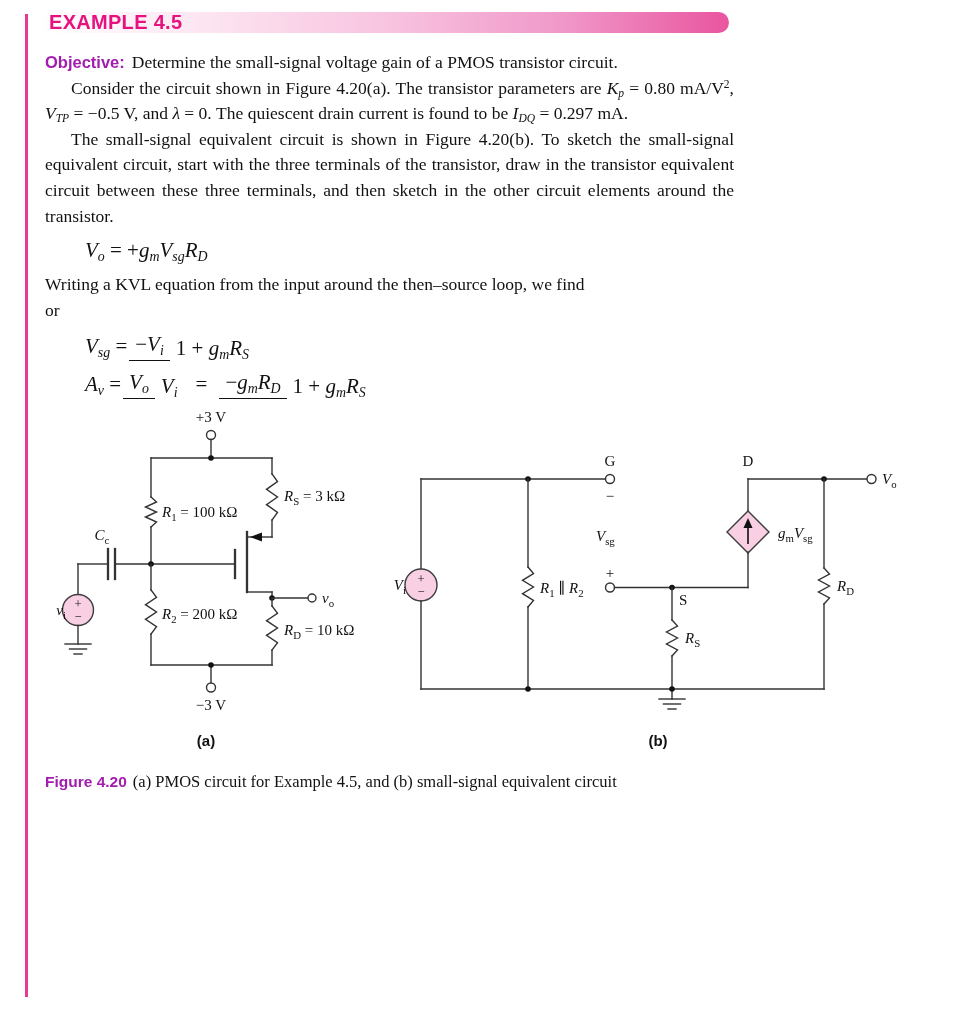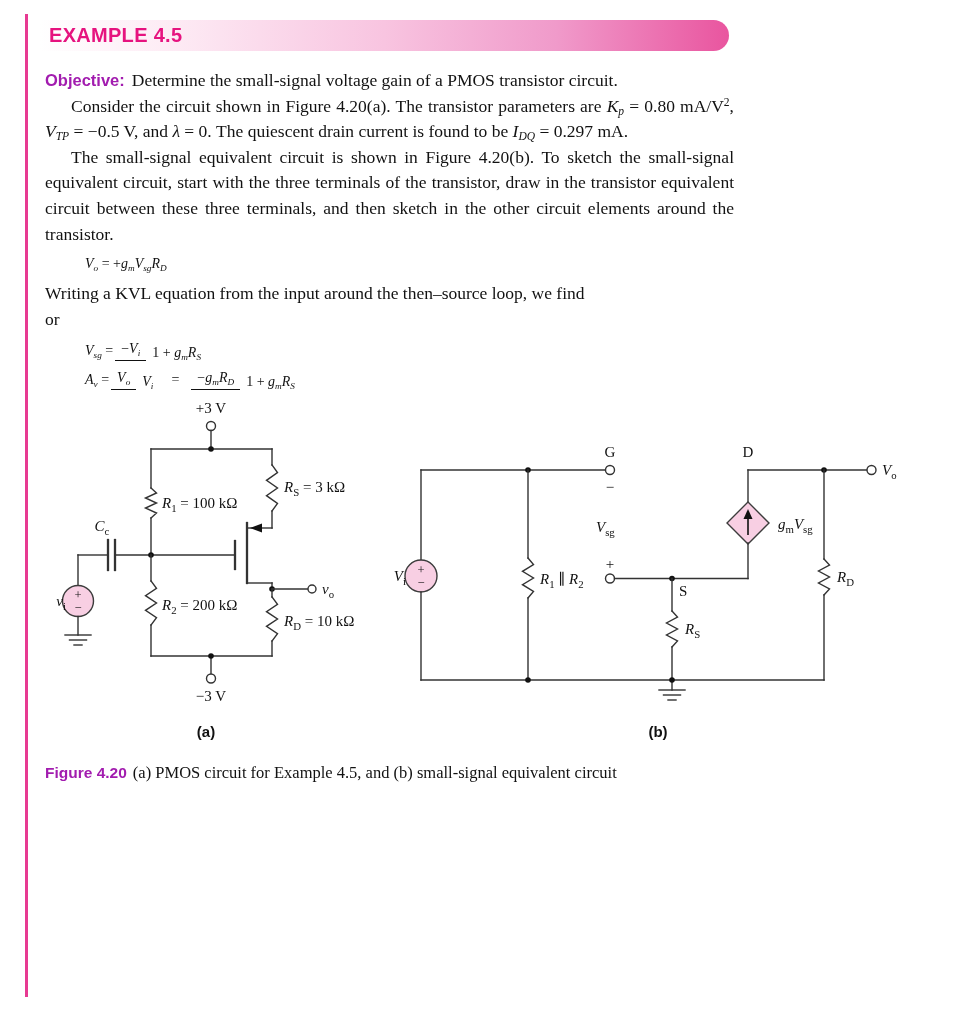--- a/index.html
+++ b/index.html
@@ -1,31 +1,31 @@
 <!DOCTYPE html>
 <html><head>
 <meta charset="utf-8">
 <style>
   html,body{margin:0;padding:0}
   body{width:965px;height:1024px;background:#ffffff;overflow:hidden;position:relative;
        font-family:"Liberation Serif","DejaVu Serif",serif;color:#121212}
   .left-rule{position:absolute;left:25px;top:14px;width:3px;height:983px;background:#e73a92}
-  .header-bar{position:relative;margin:20px 0 0 40px;width:689px;height:31px;
+  .header-bar{position:relative;margin:12px 0 0 40px;width:689px;height:21px;
        border-radius:3px 16px 16px 3px;
        background:linear-gradient(90deg,#ffffff 0%,#fdeaf4 20%,#f8c4e0 50%,#f09aca 75%,#e9559f 100%);
        display:flex;align-items:center}
   .header-title{font-family:"Liberation Sans","DejaVu Sans",sans-serif;font-weight:bold;
        font-size:20px;color:#e6137f;letter-spacing:.3px;padding-left:9px}
   .content{margin:17px 0 0 45px;width:689px}
   .para{font-size:17.5px;line-height:25.6px;text-align:justify;margin:0}
   .indent{text-indent:26px}
   .sect{margin-top:9px}
   .lead-label{font-family:"Liberation Sans","DejaVu Sans",sans-serif;font-weight:bold;
        color:#a21caf;font-size:16.5px;margin-right:7px}
-  .eq{margin:9px 0 9px 40px;font-size:14px}
+  .eq{margin:9px 0 9px 40px;font-size:21px}
   .eqrow{display:inline-flex;align-items:center}
   .frac{display:inline-flex;align-items:center;margin:0 2px;vertical-align:middle}
   .frac .num{border-bottom:1.4px solid #111;padding:0 6px 3px;display:block;text-align:center}
   .frac .den{padding:3px 6px 0;display:block;text-align:center}
   .eqmid{margin:0 10px}
   sub{font-size:66%;line-height:0;vertical-align:-0.28em}
   sup{font-size:66%;line-height:0;vertical-align:0.5em}
   .it{font-style:italic}
   .figure-area{margin:4px 0 0 38px}
   svg text{font-family:"Liberation Serif","DejaVu Serif",serif;font-size:15px;fill:#111}

